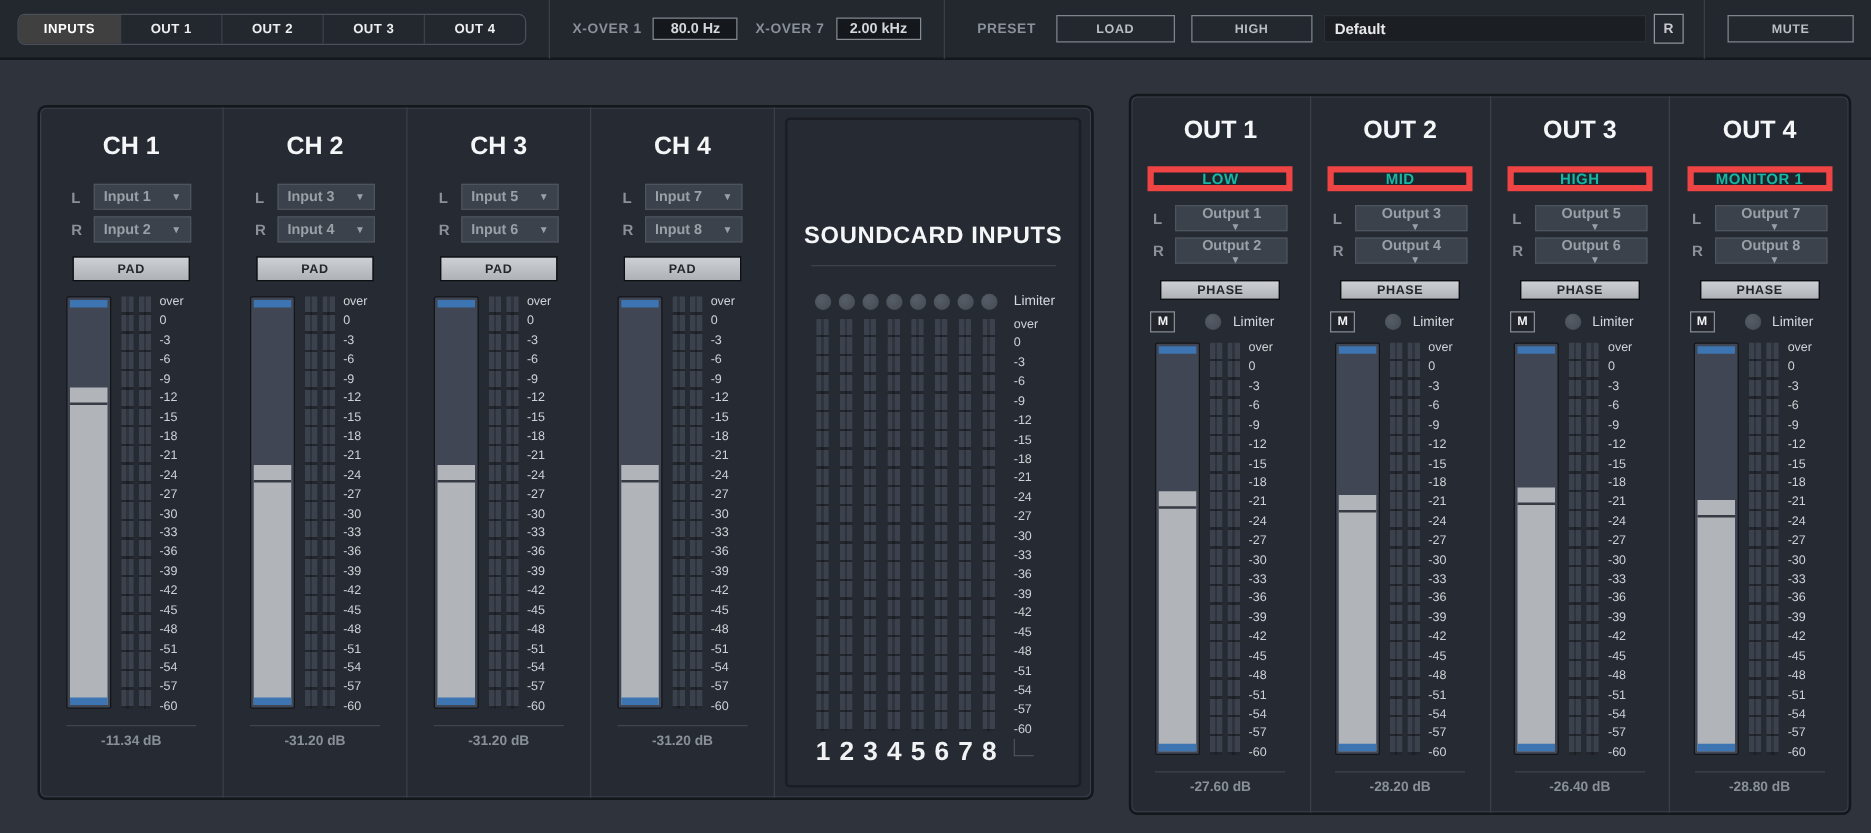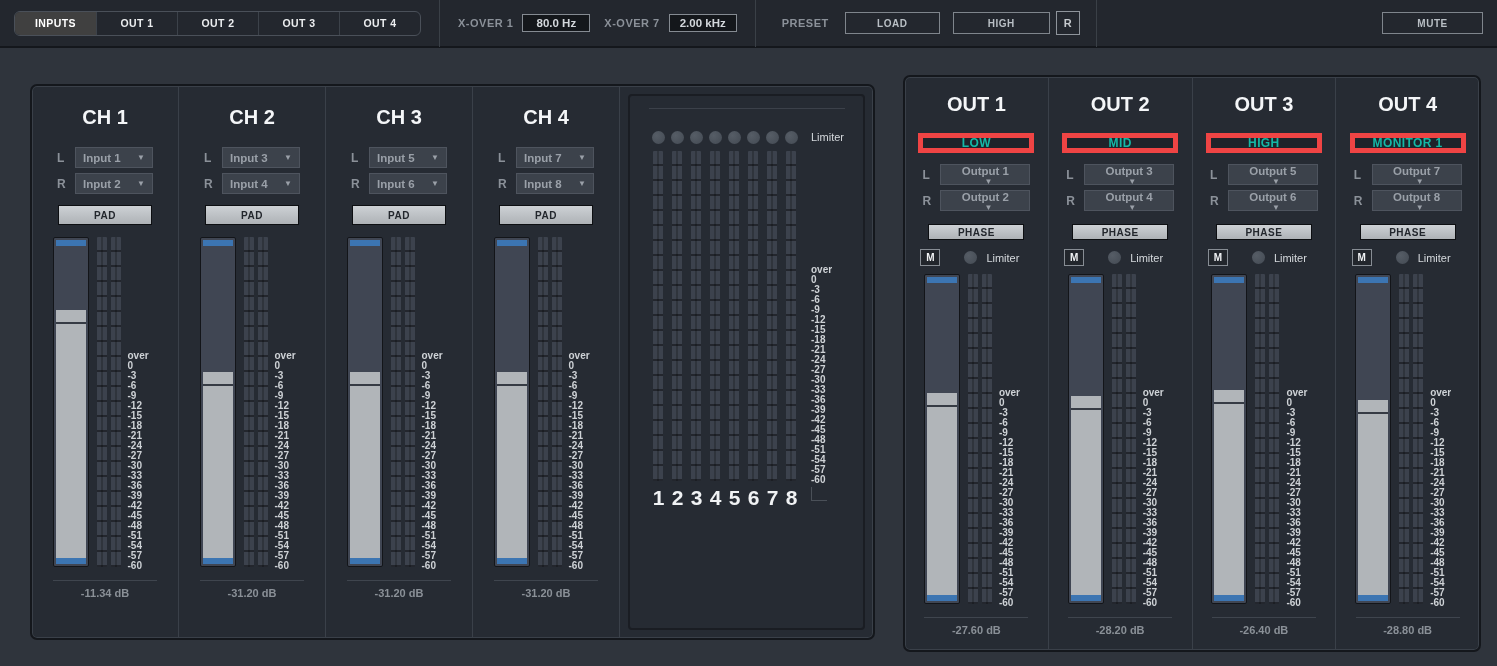--- a/index.html
+++ b/index.html
@@ -134,22 +134,22 @@
   .mcol {
     width: 10px; height: 330px; border-radius: 1px;
     background:
       linear-gradient(90deg, rgba(0,0,0,0) 0 4px, rgba(0,0,0,.22) 4px 6px, rgba(0,0,0,0) 6px),
       repeating-linear-gradient(to bottom, #3c424d 0 13px, #23262d 13px 15px);
   }
   .meter-area .fader { margin-right: 8px; }
   .meter-area .mcol + .mcol { margin-left: 4px; }
   .scale {
     height: 334px; margin-left: 7px; width: 30px;
-    display: flex; flex-direction: column; justify-content: flex-end;
-    font-size: 10px; font-weight: 700; color: #ced2d6; line-height: 1;
+    display: flex; flex-direction: column; justify-content: space-between;
+    font-size: 10px; font-weight: 400; color: #ced2d6; line-height: 1;
   }
 
   .readout { margin-top: 9px; width: 104px; text-align: center;
     border-top: 1px solid #3f454e; padding-top: 6px;
     font-size: 11px; font-weight: bold; color: #8a9097; }
 
   
   .sc-panel {
     flex: 1; margin: 8px; background: #262b33;
     border: 2px solid #1a1d23; border-radius: 4px;
@@ -187,20 +187,21 @@
   <span class="hlabel" style="margin-left:18px">X-OVER 1</span>
   <div class="valbox" style="margin-left:9px">80.0 Hz</div>
   <span class="hlabel" style="margin-left:14px">X-OVER 7</span>
   <div class="valbox" style="margin-left:9px">2.00 kHz</div>
 
   <div class="vdiv" style="margin-left:18px"></div>
 
   <span class="hlabel" style="margin-left:26px">PRESET</span>
   <div class="hbtn" style="width:95px;margin-left:16px">LOAD</div>
   <div class="hbtn" style="width:97px;margin-left:13px">HIGH</div>
+  <div class="preset-field" style="margin-left:9px">Default</div>
   <div class="rbtn" style="margin-left:6px">R</div>
 
   <div class="vdiv" style="margin-left:16px"></div>
 
   <div class="hbtn" style="width:101px;margin-left:auto">MUTE</div>
 </div>
 
 <div class="panel panel-left">
 
   <div class="strip ch-strip">
@@ -417,20 +418,21 @@
           <span>-54</span>
           <span>-57</span>
           <span>-60</span>
         </div>
       </div>
     <div class="readout">-31.20 dB</div>
   </div>
   <div class="strip-div"></div>
 
   <div class="sc-panel">
+    <div class="sc-title">SOUNDCARD INPUTS</div>
     <div class="sc-title-div"></div>
     <div class="sc-meter-area">
         <div class="sc-cols">
           <div class="sc-colwrap">
             <div class="led"></div>
             <div class="mcol"></div>
             <div class="sc-num">1</div>
           </div>
           <div class="sc-colwrap">
             <div class="led"></div>

